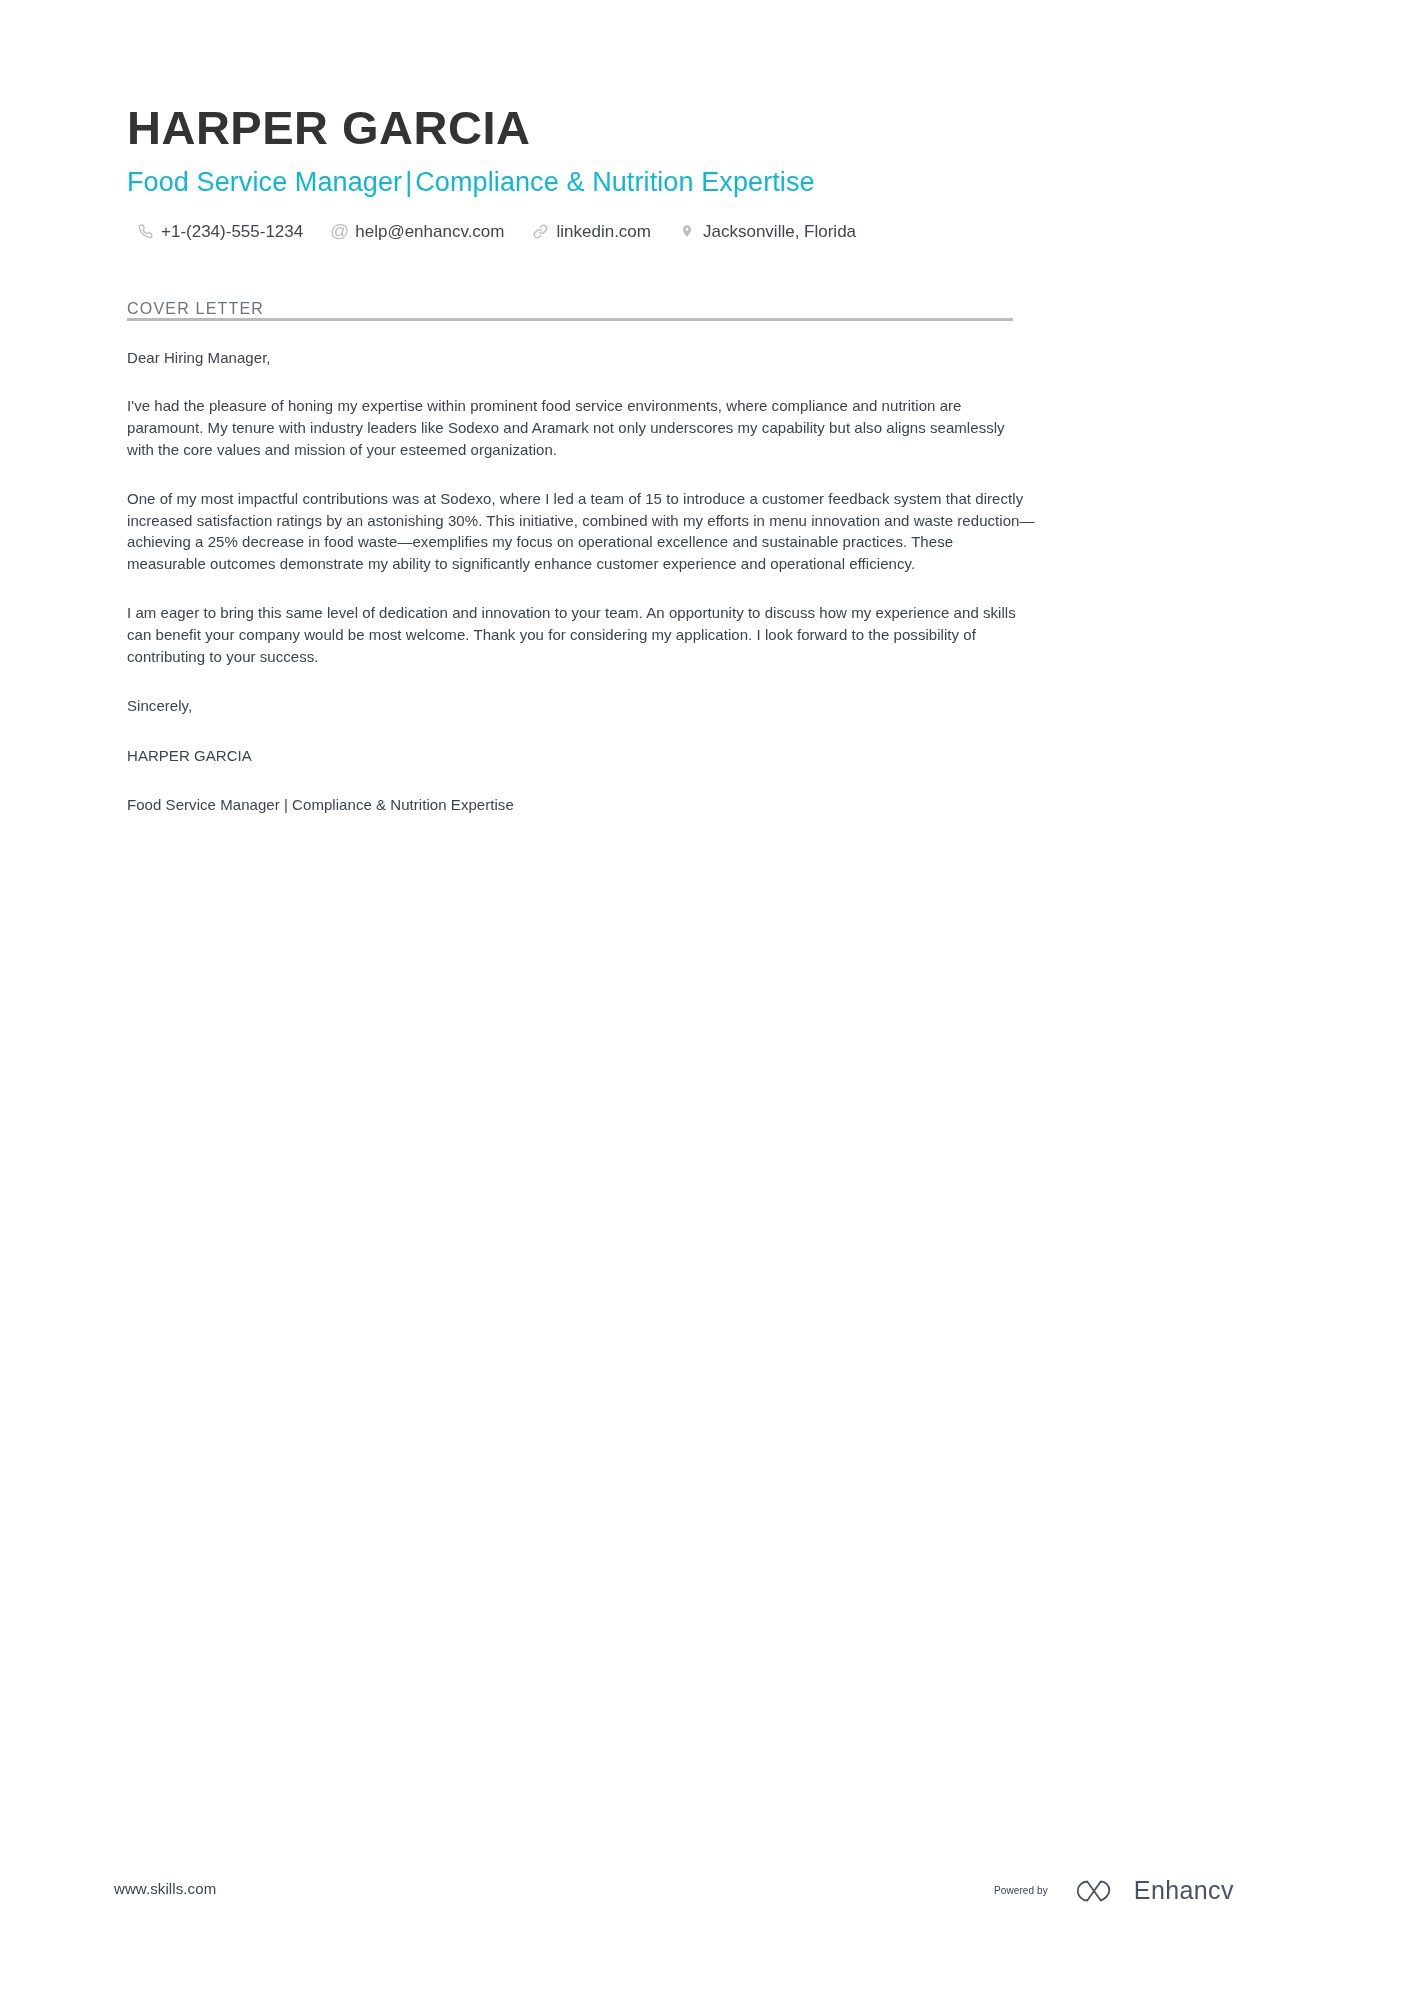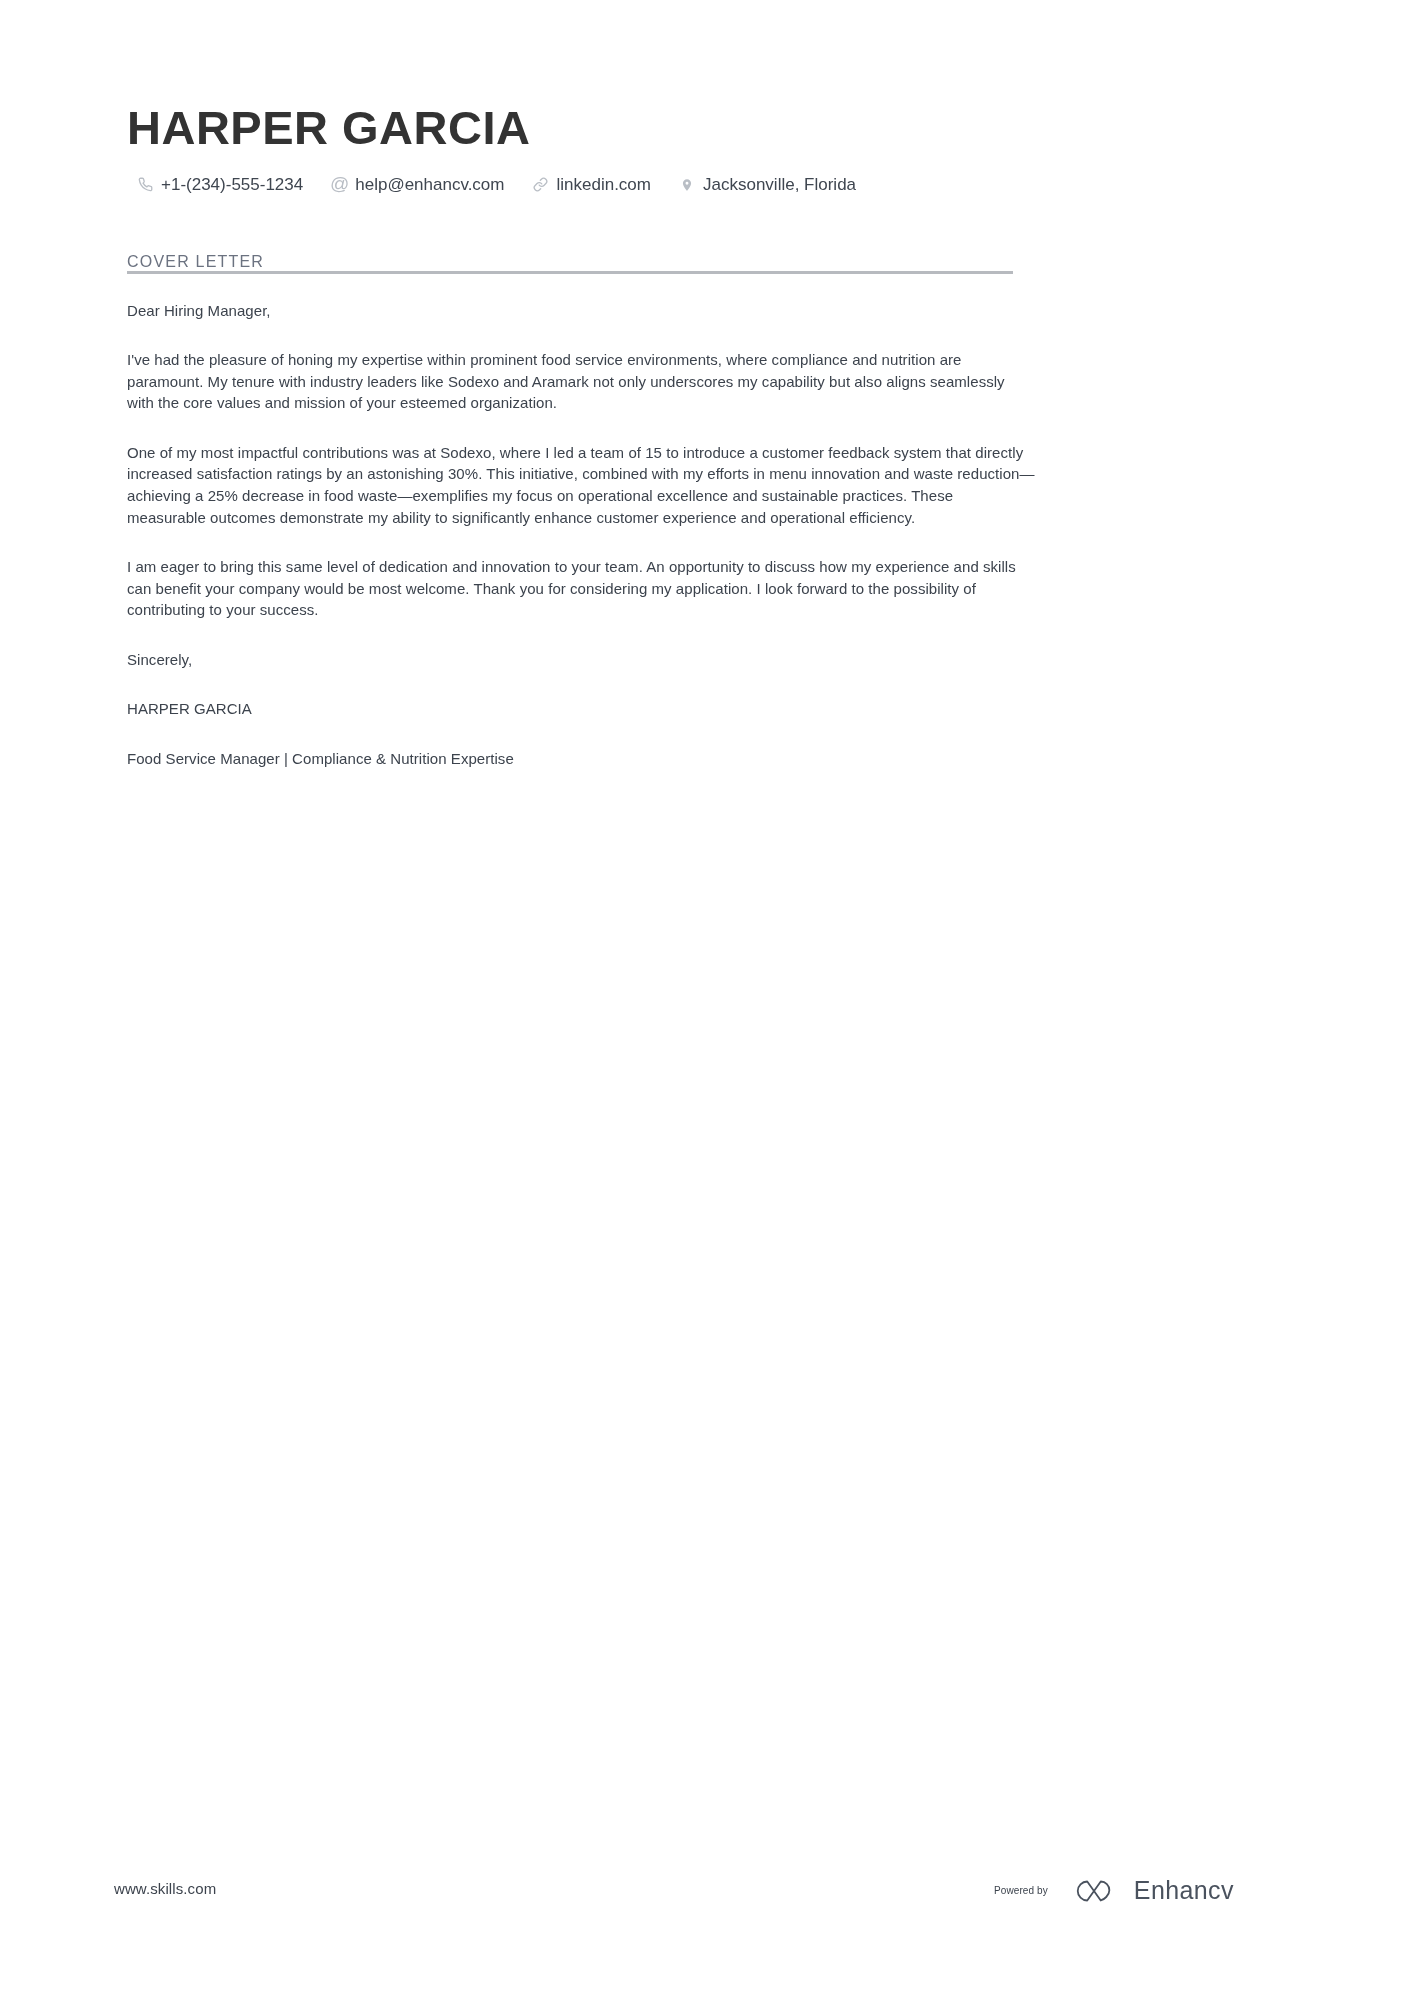--- a/index.html
+++ b/index.html
@@ -171,20 +171,23 @@
 </head>
 <body>
 
 <div class="page">
 
   <div class="content">
 
     <div class="header">
       <h1 class="name">HARPER GARCIA</h1>
 
+      <div class="subtitle">
+        <span>Food Service Manager</span><span class="sep">|</span><span>Compliance &amp; Nutrition Expertise</span>
+      </div>
 
       <div class="contacts">
 
         <div class="contact-item">
           <span class="ico">
             <svg width="15" height="15" viewBox="0 0 24 24" fill="none" stroke="currentColor" stroke-width="2.1" stroke-linecap="round" stroke-linejoin="round">
               <path d="M22 16.92v3a2 2 0 0 1-2.18 2 19.8 19.8 0 0 1-8.63-3.07 19.5 19.5 0 0 1-6-6A19.8 19.8 0 0 1 2.12 4.18 2 2 0 0 1 4.11 2h3a2 2 0 0 1 2 1.72c.13.96.36 1.9.7 2.81a2 2 0 0 1-.45 2.11L8.1 9.9a16 16 0 0 0 6 6l1.26-1.26a2 2 0 0 1 2.11-.45c.9.34 1.85.57 2.81.7A2 2 0 0 1 22 16.92z"></path>
             </svg>
           </span>
           <span>+1-(234)-555-1234</span>

